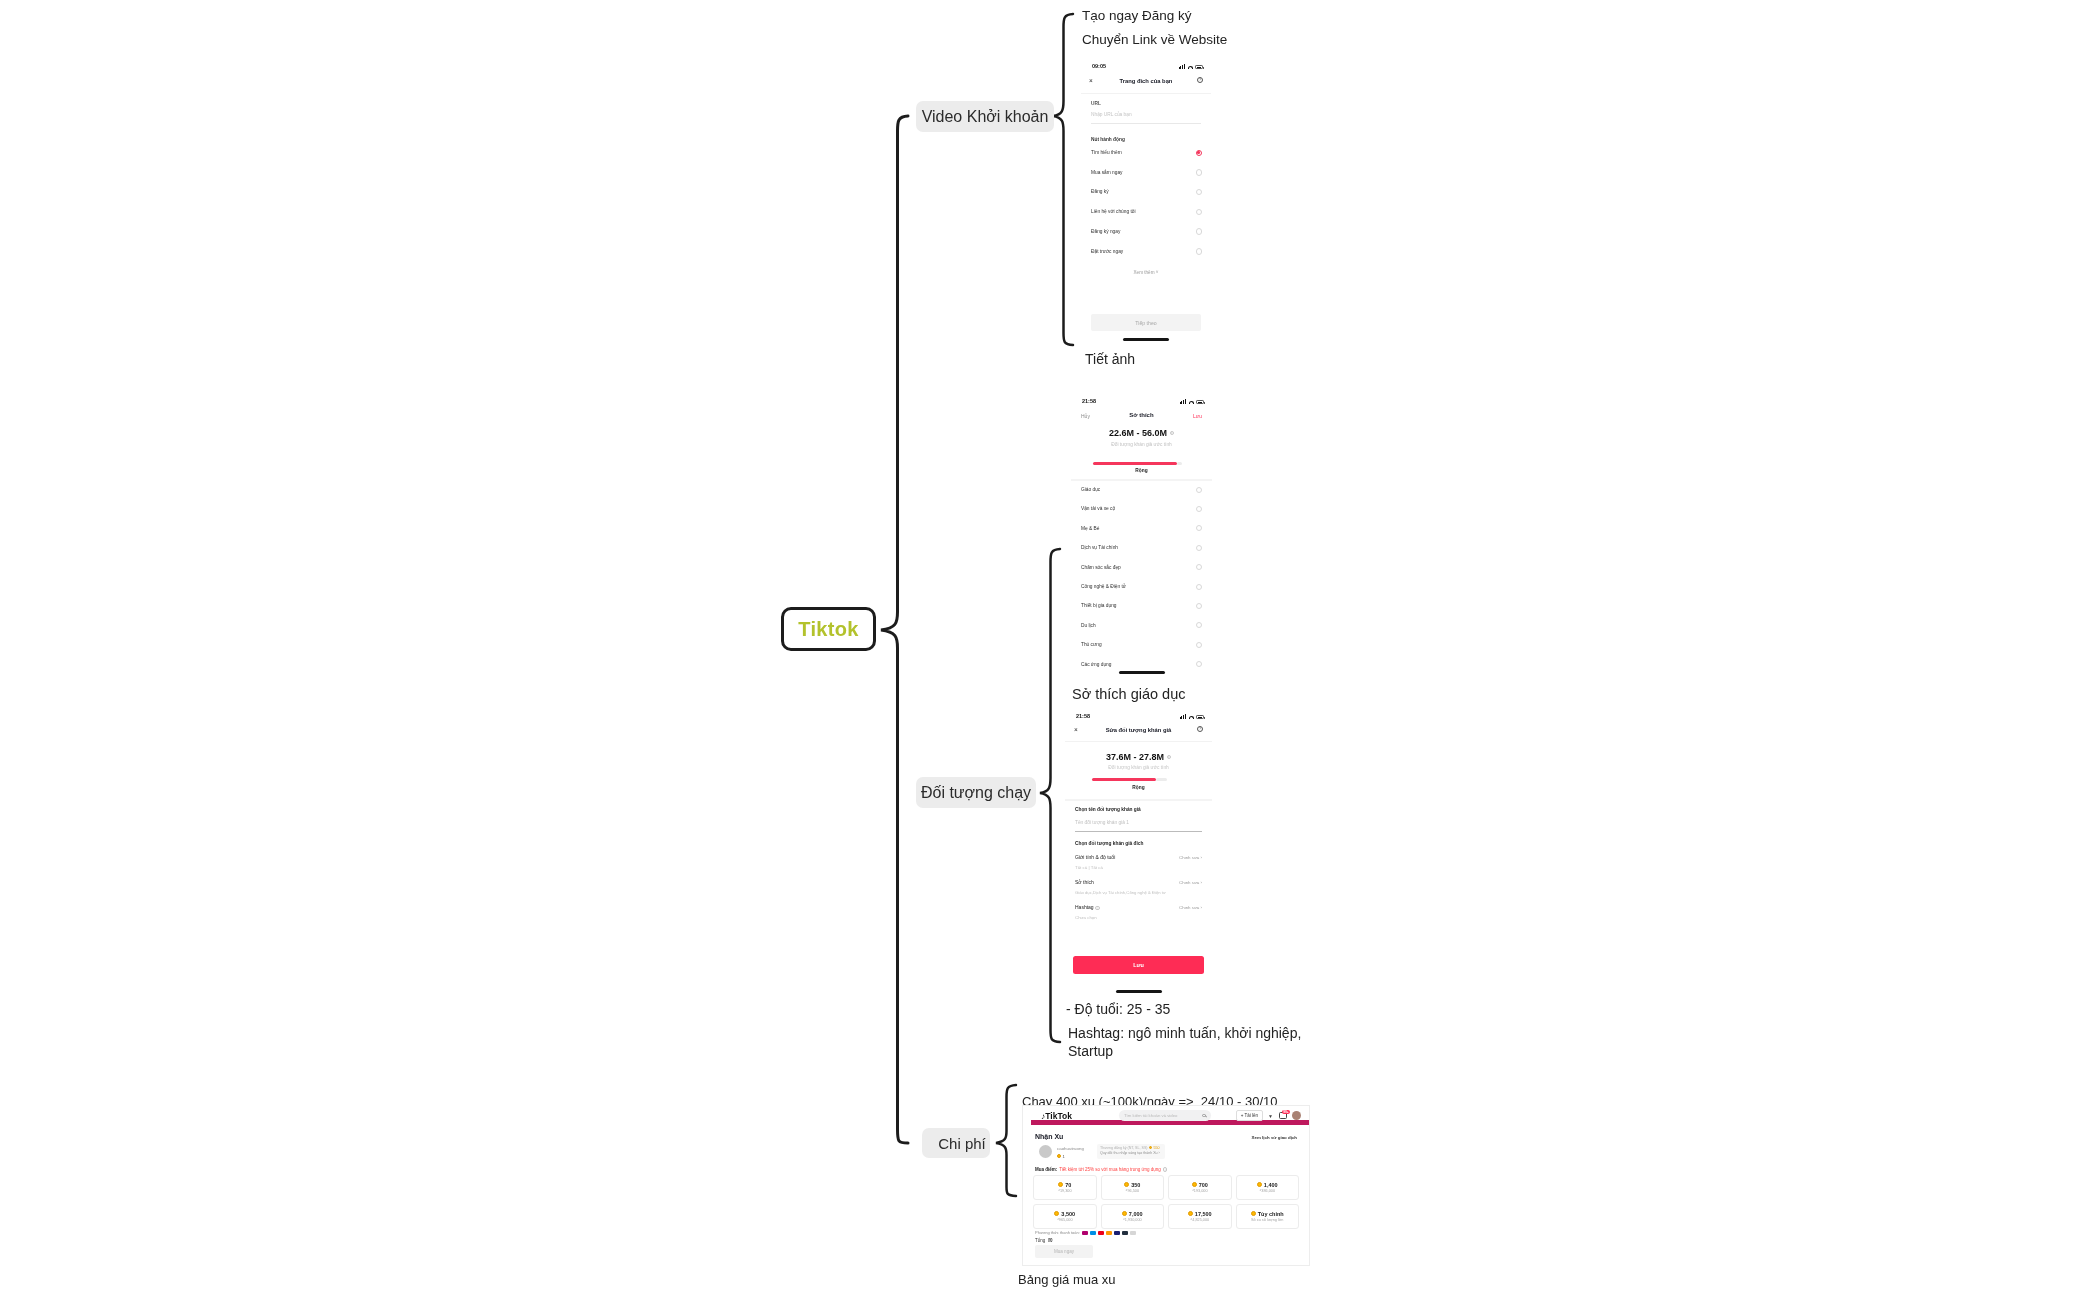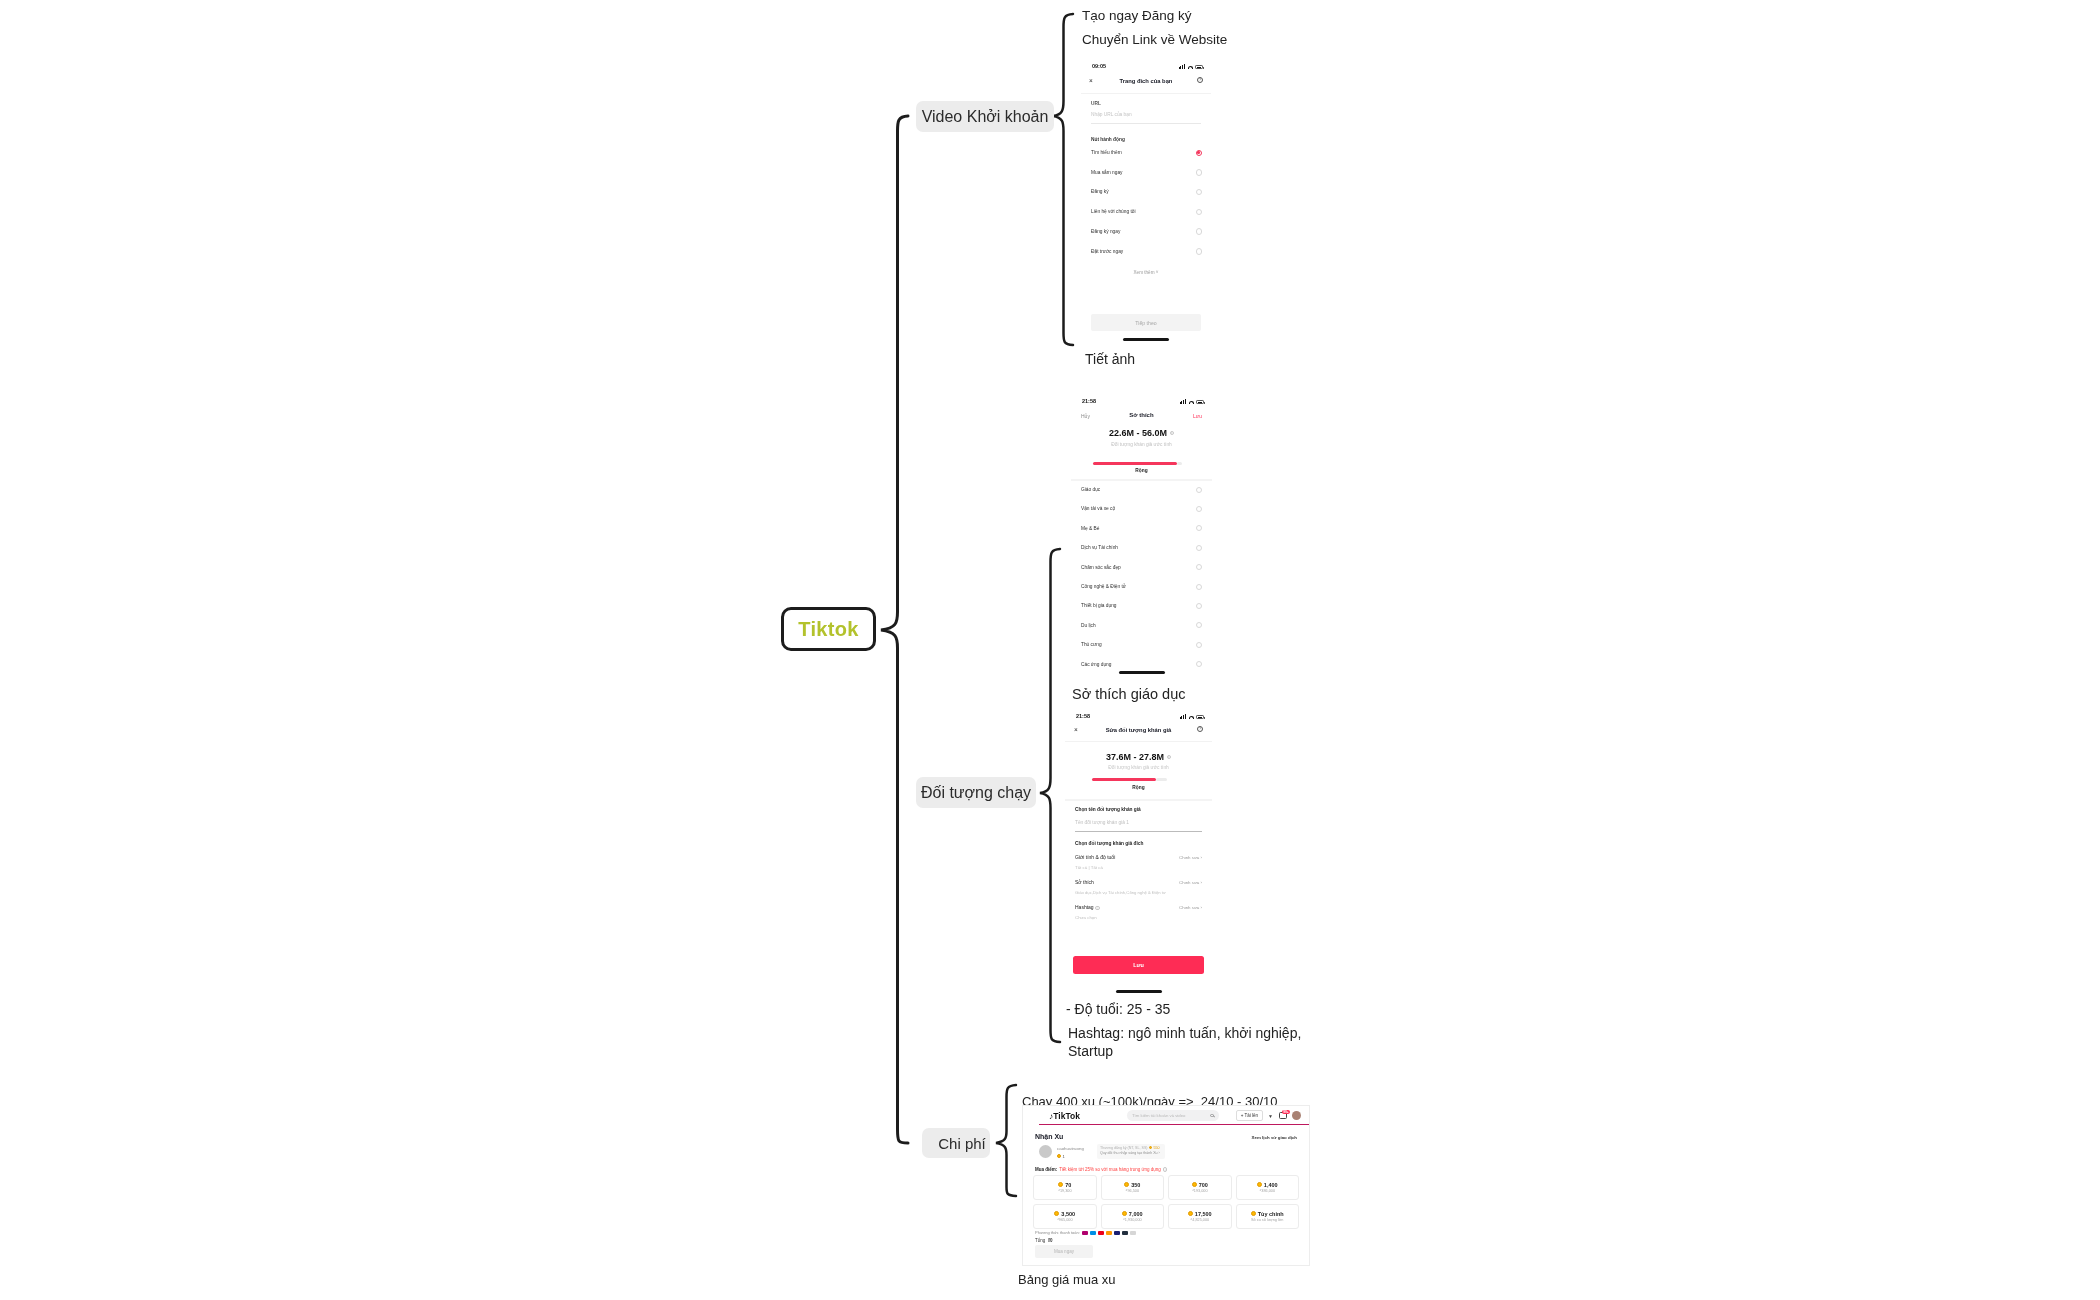--- a/index.html
+++ b/index.html
@@ -36,21 +36,21 @@
   .circ { border-radius:50%; border:.9px solid #d8d8d8; }
   .qmark { width:6px; height:6px; border:.8px solid #555; border-radius:50%; font-size:3.6px;
     display:flex; align-items:center; justify-content:center; color:#555; }
   .imark { width:4.5px; height:4.5px; border:.8px solid #c7c7c7; border-radius:50%; font-size:2.8px;
     display:inline-flex; align-items:center; justify-content:center; color:#c7c7c7; }
   .hr { position:absolute; left:0; right:0; height:1px; background:#f2f2f2; }
 
   
   .ads { position:absolute; left:1022px; top:1105px; width:288px; height:161px;
     background:#fff; border:1px solid #ededed; font-size:4.5px; }
-  .ads .nav { position:absolute; top:0; left:16px; right:0; height:19px; border-bottom:1px solid #be185d; }
+  .ads .nav { position:absolute; top:0; left:8px; right:0; height:19px; border-bottom:5px solid #be185d; }
   .ads .logo { position:absolute; left:10px; top:5px; font-weight:bold; font-size:8.5px; color:#111; }
   .searchpill { position:absolute; left:88px; top:4px; width:92px; height:11px; background:#f1f1f2;
     border-radius:5.5px; display:flex; align-items:center; padding:0 5px; color:#b9b9b9; font-size:4.3px; }
   .mag { margin-left:auto; width:3.6px; height:3.6px; border:.8px solid #9a9a9a; border-radius:50%; position:relative; }
   .mag::after { content:""; position:absolute; width:2.4px; height:.8px; background:#9a9a9a;
     right:-2px; bottom:-.6px; transform:rotate(45deg); }
   .upload { position:absolute; right:46px; top:4px; height:11px; padding:0 4px; border:1px solid #ddd;
     border-radius:2px; display:flex; align-items:center; font-size:4.5px; color:#333; background:#fff; }
   .funnel { position:absolute; right:36px; top:7px; font-size:5px; color:#444; }
   .msg { position:absolute; right:22px; top:6px; width:8px; height:6.5px; border:1px solid #444; border-radius:1.5px; }

